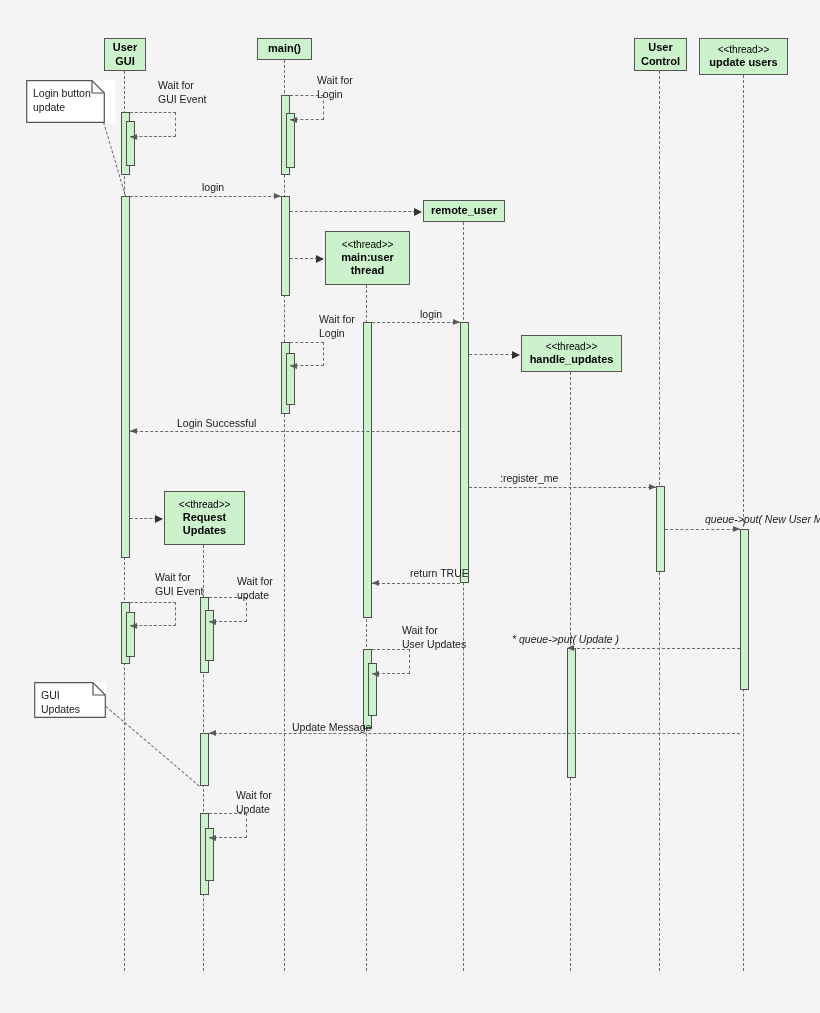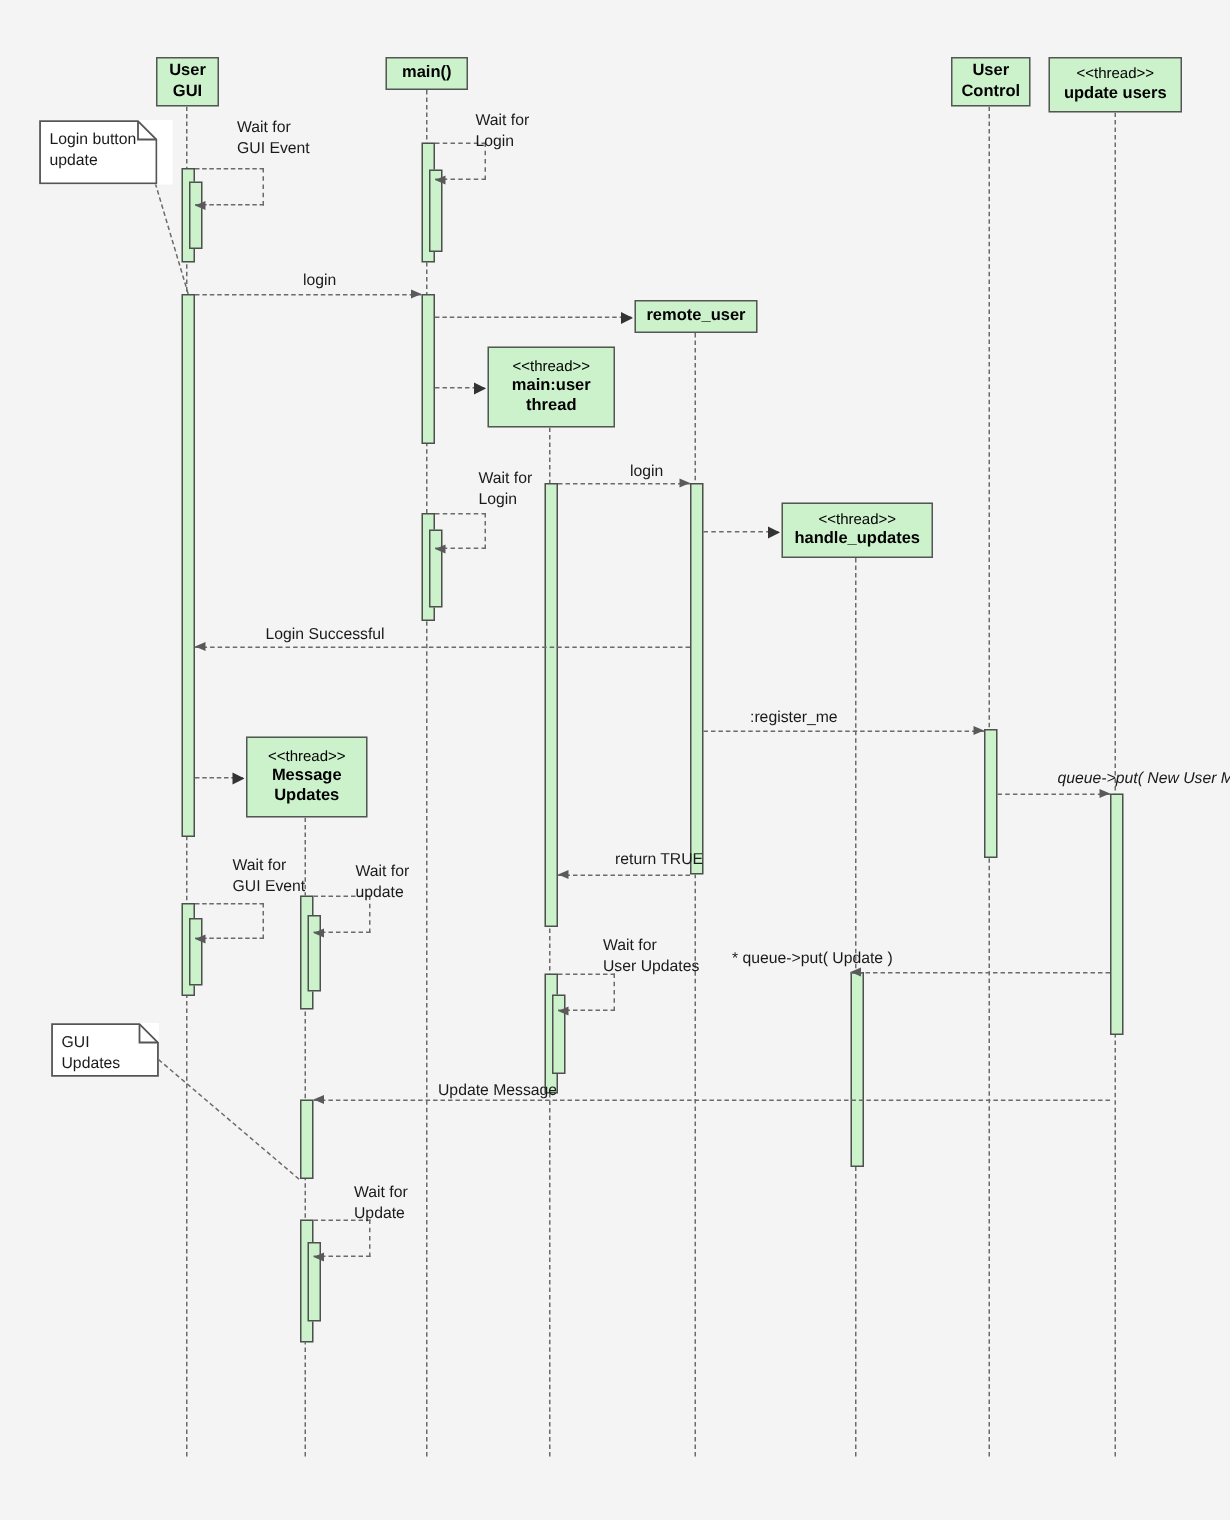--- a/index.html
+++ b/index.html
@@ -110,21 +110,21 @@
     <div class="lifeline" style="left: 463px; top: 222px; height: 749px;"></div>
     <div class="lifeline" style="left: 570px; top: 372px; height: 599px;"></div>
     <div class="lifeline" style="left: 659px; top: 71px; height: 900px;"></div>
     <div class="lifeline" style="left: 743px; top: 75px; height: 896px;"></div>
     <div class="box" style="left: 104px; top: 38px; width: 42px; height: 33px;">
       <div class="ttl">User</div>
       <div class="ttl">GUI</div>
     </div>
     <div class="box" style="left: 164px; top: 491px; width: 81px; height: 54px;">
       <div class="stereo">&lt;&lt;thread&gt;&gt;</div>
-      <div class="ttl">Message</div>
+      <div class="ttl">Request</div>
       <div class="ttl">Updates</div>
     </div>
     <div class="box" style="left: 257px; top: 38px; width: 55px; height: 22px;">
       <div class="ttl">main()</div>
     </div>
     <div class="box" style="left: 325px; top: 231px; width: 85px; height: 54px;">
       <div class="stereo">&lt;&lt;thread&gt;&gt;</div>
       <div class="ttl">main:user</div>
       <div class="ttl">thread</div>
     </div>
@@ -186,21 +186,21 @@
     <div class="msg" style="left: 130px; top: 518px; width: 32px; z-index: 5;"></div>
     <div class="arrowR" style="left: 155px; top: 514.5px; z-index: 6;"></div>
     <div class="msg" style="left: 665px; top: 529px; width: 75px; z-index: 5;"></div>
     <div class="thinR" style="left: 733px; top: 525.5px; z-index: 6;"></div>
     <div class="lbl" style="left: 681px; top: 512px; z-index: 7; font-style: italic;">queue-&gt;put( New User M</div>
     <div class="msg" style="left: 372px; top: 583px; width: 88px; z-index: 5;"></div>
     <div class="thinL" style="left: 372px; top: 579.5px; z-index: 6;"></div>
     <div class="lbl" style="left: 386px; top: 566px; z-index: 7;">return TRUE</div>
     <div class="msg" style="left: 567px; top: 648px; width: 173px; z-index: 5;"></div>
     <div class="thinL" style="left: 567px; top: 644.5px; z-index: 6;"></div>
-    <div class="lbl" style="left: 464px; top: 632px; z-index: 7;">* queue-&gt;put( Update )</div>
+    <div class="lbl" style="left: 488px; top: 632px; z-index: 7; font-style: italic;">* queue-&gt;put( Update )</div>
     <div class="msg" style="left: 209px; top: 733px; width: 531px; z-index: 5;"></div>
     <div class="thinL" style="left: 209px; top: 729.5px; z-index: 6;"></div>
     <div class="lbl" style="left: 268px; top: 720px; z-index: 7;">Update Message</div>
     <div class="selfloop" style="left: 130px; top: 112px; width: 46px; height: 25px; z-index: 5;"></div>
     <div class="thinL" style="left: 130px; top: 133.5px; z-index: 6;"></div>
     <div class="lbl" style="left: 134px; top: 78px; z-index: 7;">
       <div>Wait for</div>
       <div>GUI Event</div>
     </div>
     <div class="selfloop" style="left: 290px; top: 95px; width: 34px; height: 25px; z-index: 5;"></div>

